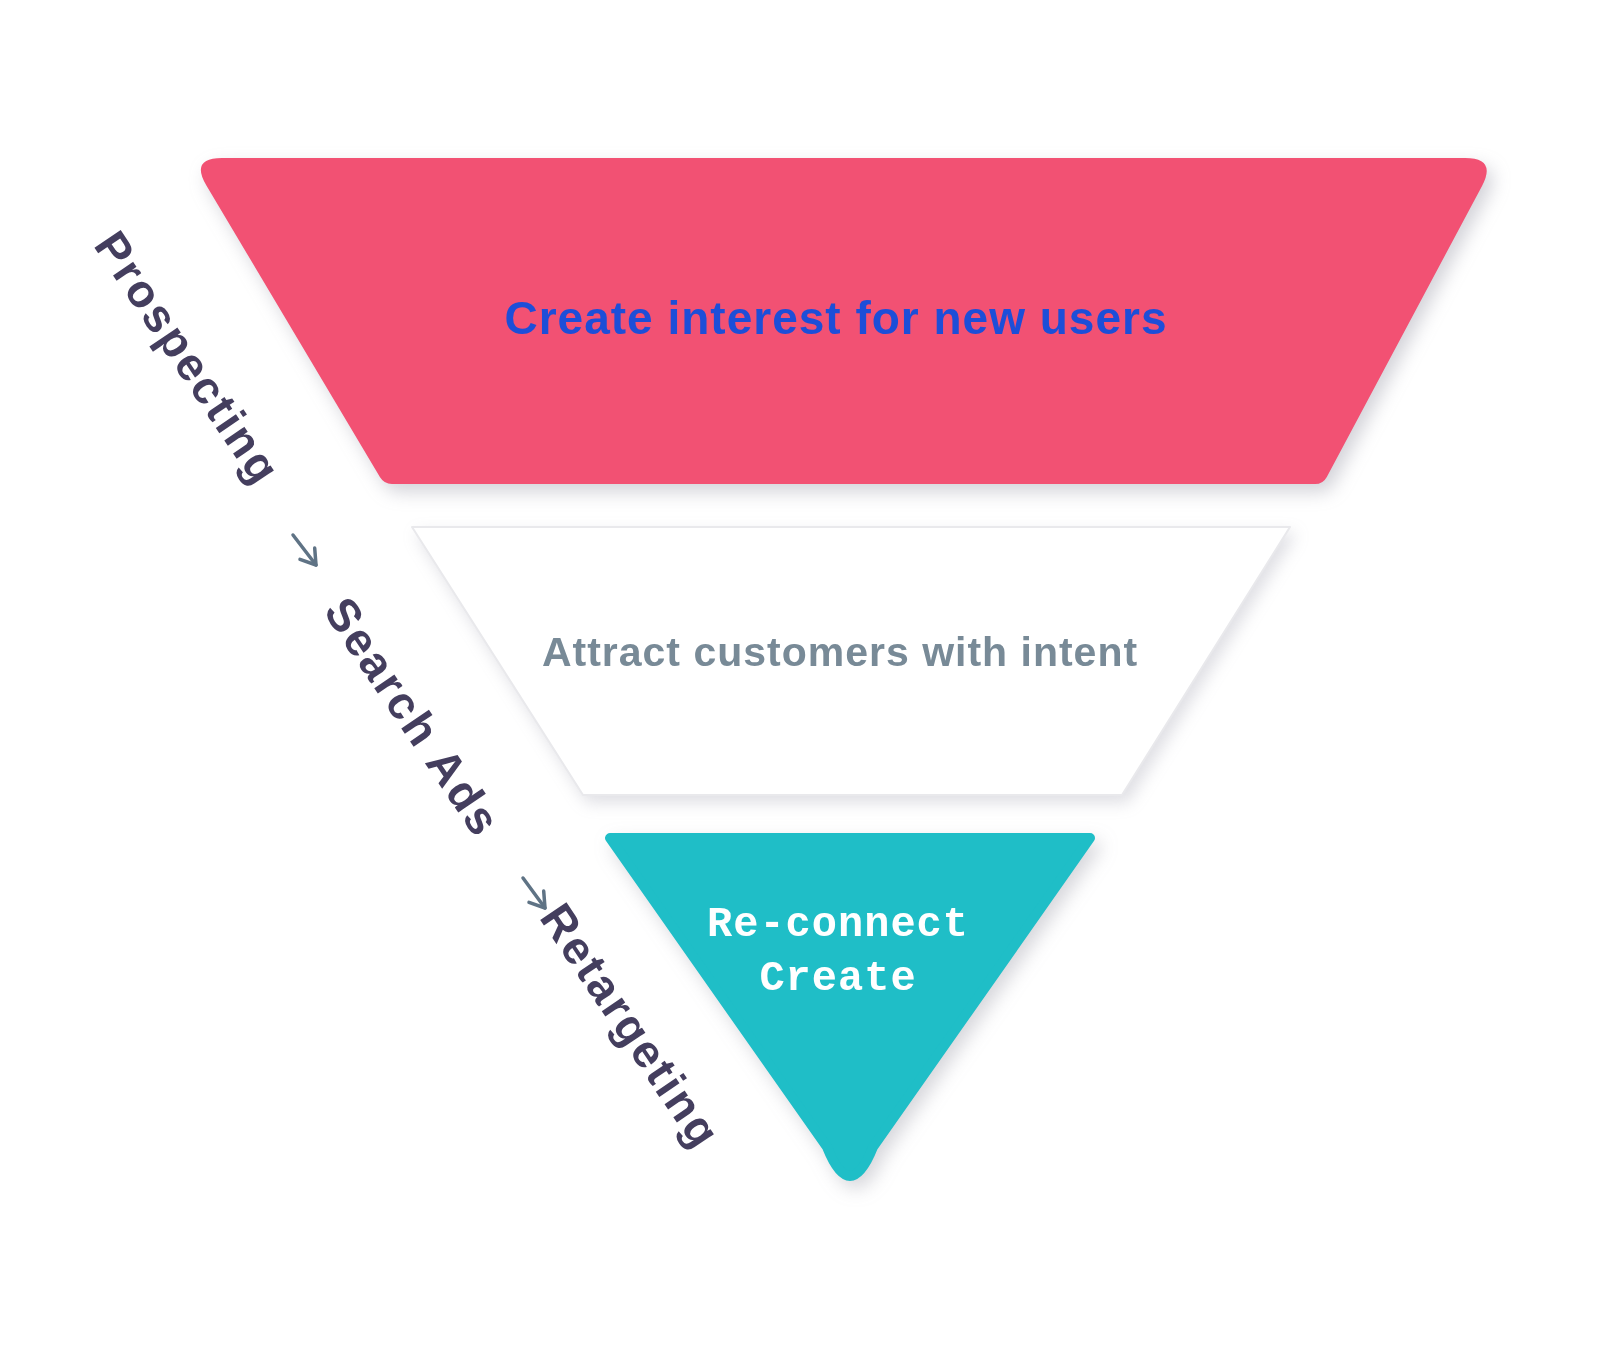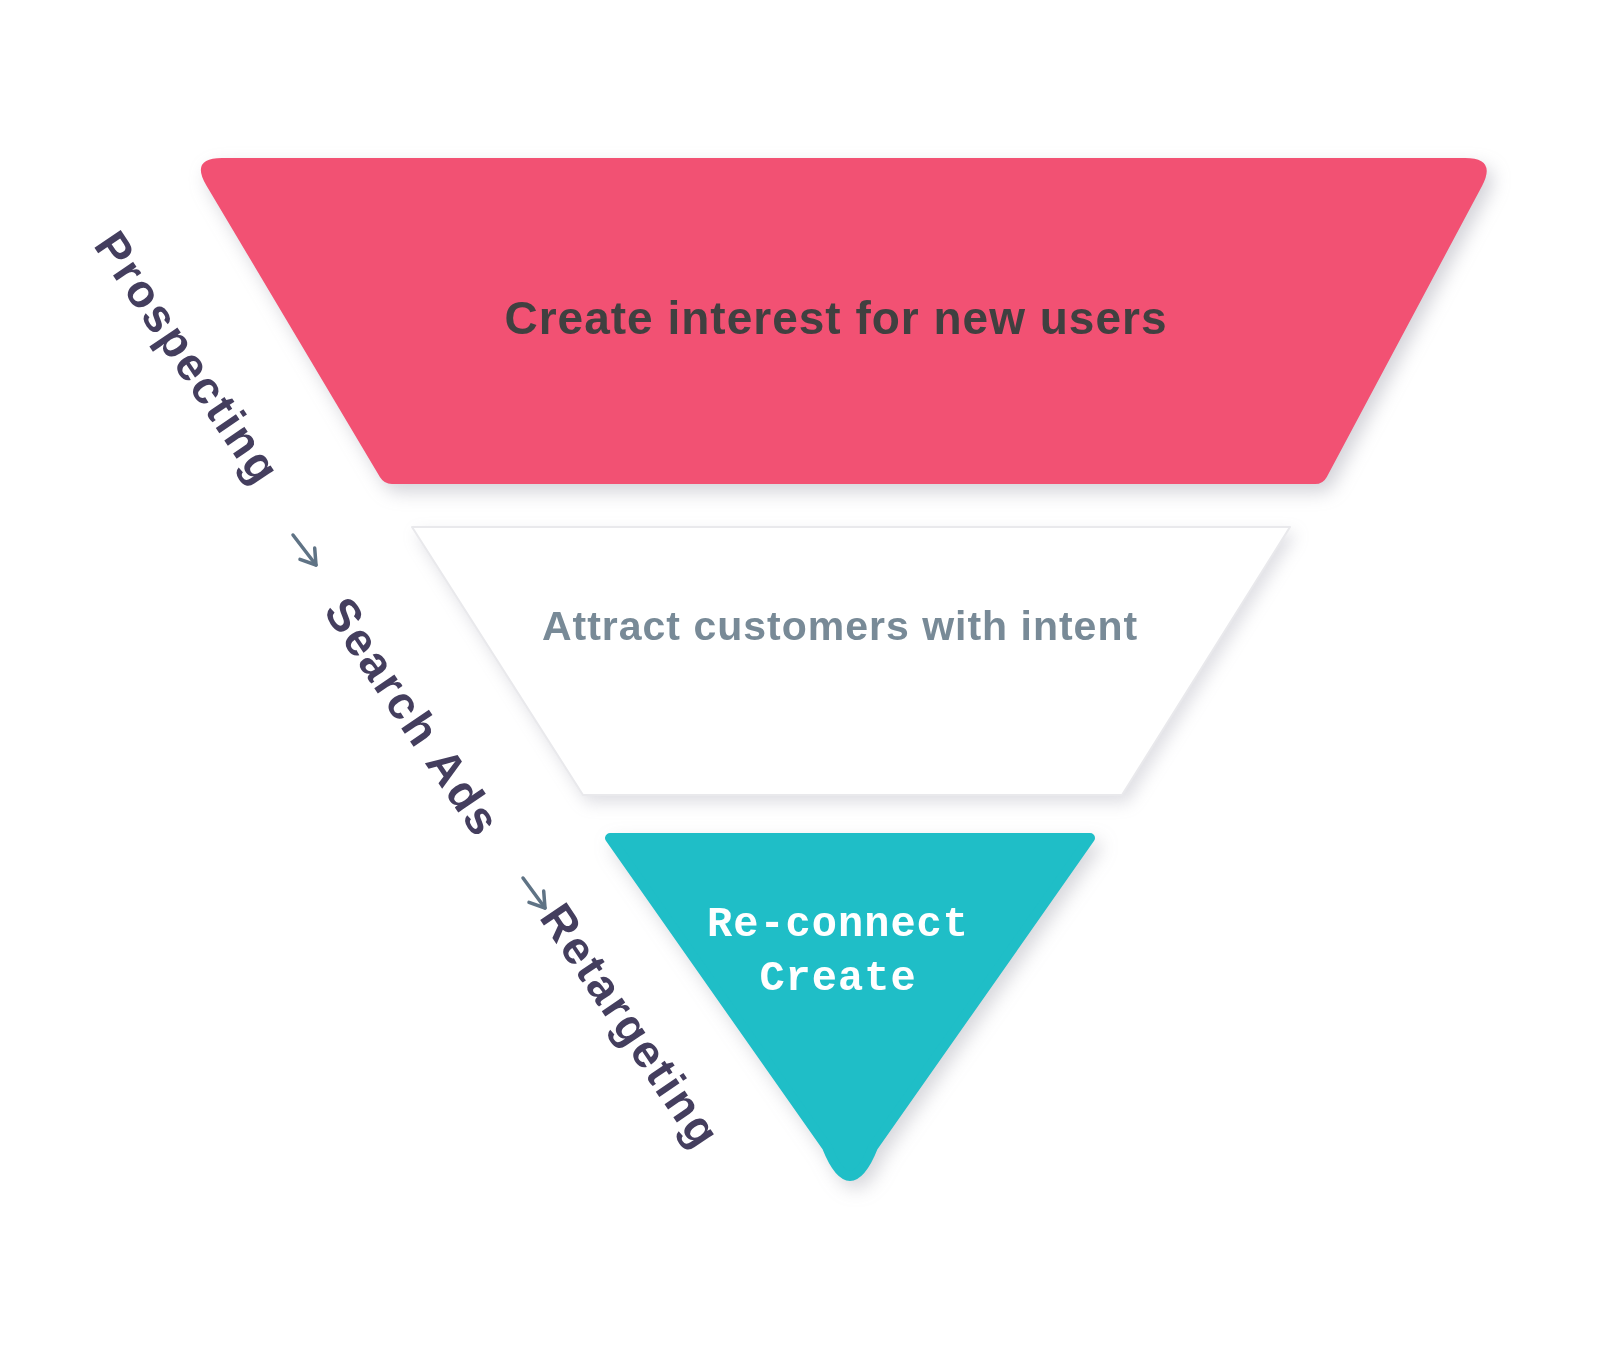--- a/index.html
+++ b/index.html
@@ -36,26 +36,26 @@
     transform: translate(-50%, -50%);
     font-weight: 700;
     white-space: nowrap;
     letter-spacing: 1px;
     text-align: center;
   }
   .stage1-text {
     left: 836px;
     top: 318px;
     font-size: 46px;
-    color: #404040;
+    color: #1d4ed8;
     text-align: center;
   }
   .stage2-text {
     left: 840px;
-    top: 626px;
+    top: 652px;
     font-size: 41px;
     color: #788A97;
   }
   .stage3-text {
     left: 838px;
     top: 952px;
     font-size: 42px;
     color: #ffffff;
     line-height: 54px;
     font-family: Liberation Mono, monospace;

